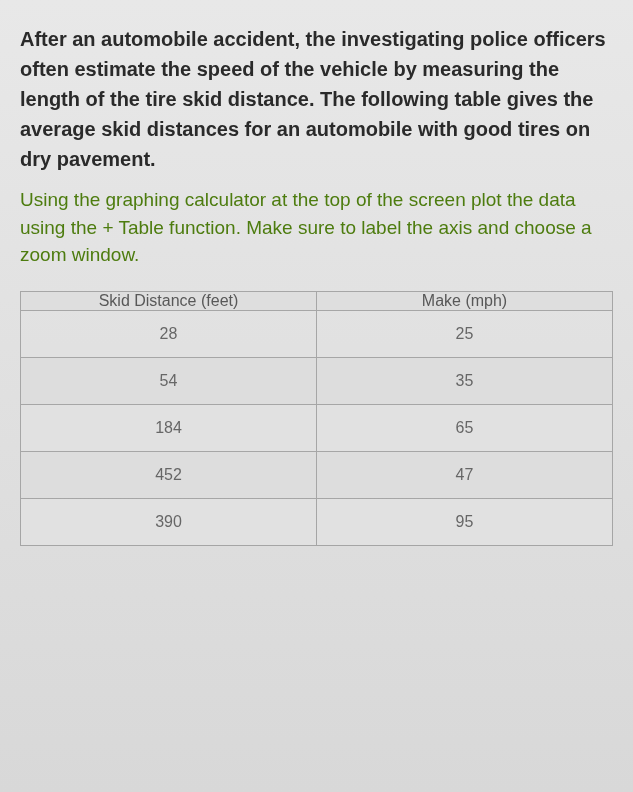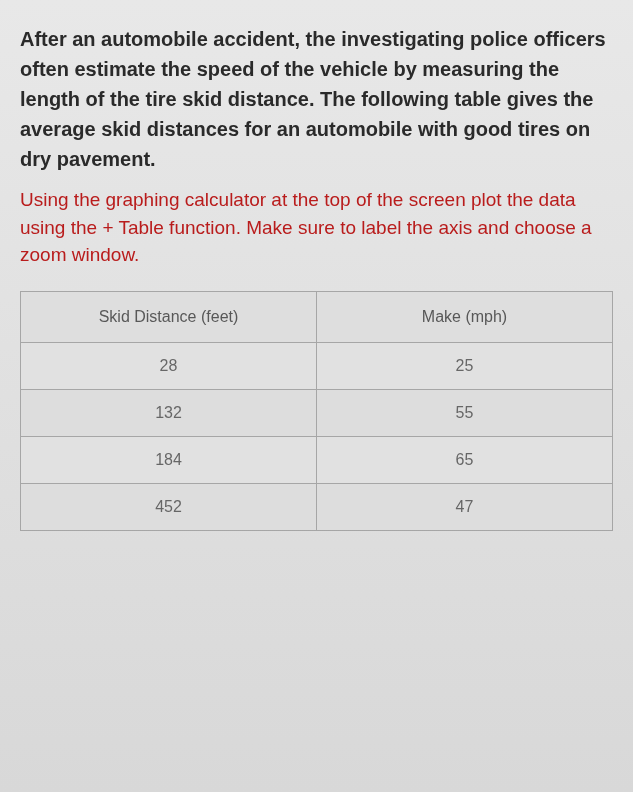--- a/index.html
+++ b/index.html
@@ -19,41 +19,41 @@
       font-weight: bold;
       font-size: 20px;
       line-height: 1.5;
       margin-bottom: 12px;
       color: #2a2a2a;
     }
     .instructions {
       font-size: 19px;
       line-height: 1.45;
       margin-bottom: 22px;
-      color: #b91c1c;
+      color: #4d7c0f;
       font-weight: 400;
     }
     table {
       width: 100%;
       border-collapse: collapse;
       background: #e0e0e0;
     }
     th, td {
       border: 1px solid #a0a0a0;
       text-align: center;
       padding: 14px 8px;
       font-size: 16px;
       color: #5a5a5a;
       width: 50%;
     }
     th {
       font-weight: normal;
       background: #dedede;
       color: #4a4a4a;
-      padding: 16px 8px;
+      padding: 0 8px;
     }
     td {
       background: #e2e2e2;
     }
     tr:nth-child(even) td {
       background: #dddddd;
     }
     .blur {
       filter: blur(0.4px);
       opacity: 0.9;
@@ -72,25 +72,29 @@
       <th>Skid Distance (feet)</th>
       <th>Make (mph)</th>
     </tr>
   </thead>
   <tbody>
     <tr>
       <td>28</td>
       <td>25</td>
     </tr>
     <tr>
-      <td>132</td>
-      <td>55</td>
+      <td>54</td>
+      <td>35</td>
     </tr>
     <tr>
       <td>184</td>
       <td>65</td>
     </tr>
     <tr>
       <td>452</td>
       <td>47</td>
     </tr>
+    <tr>
+      <td>390</td>
+      <td>95</td>
+    </tr>
   </tbody>
 </table>
 
 </body></html>

